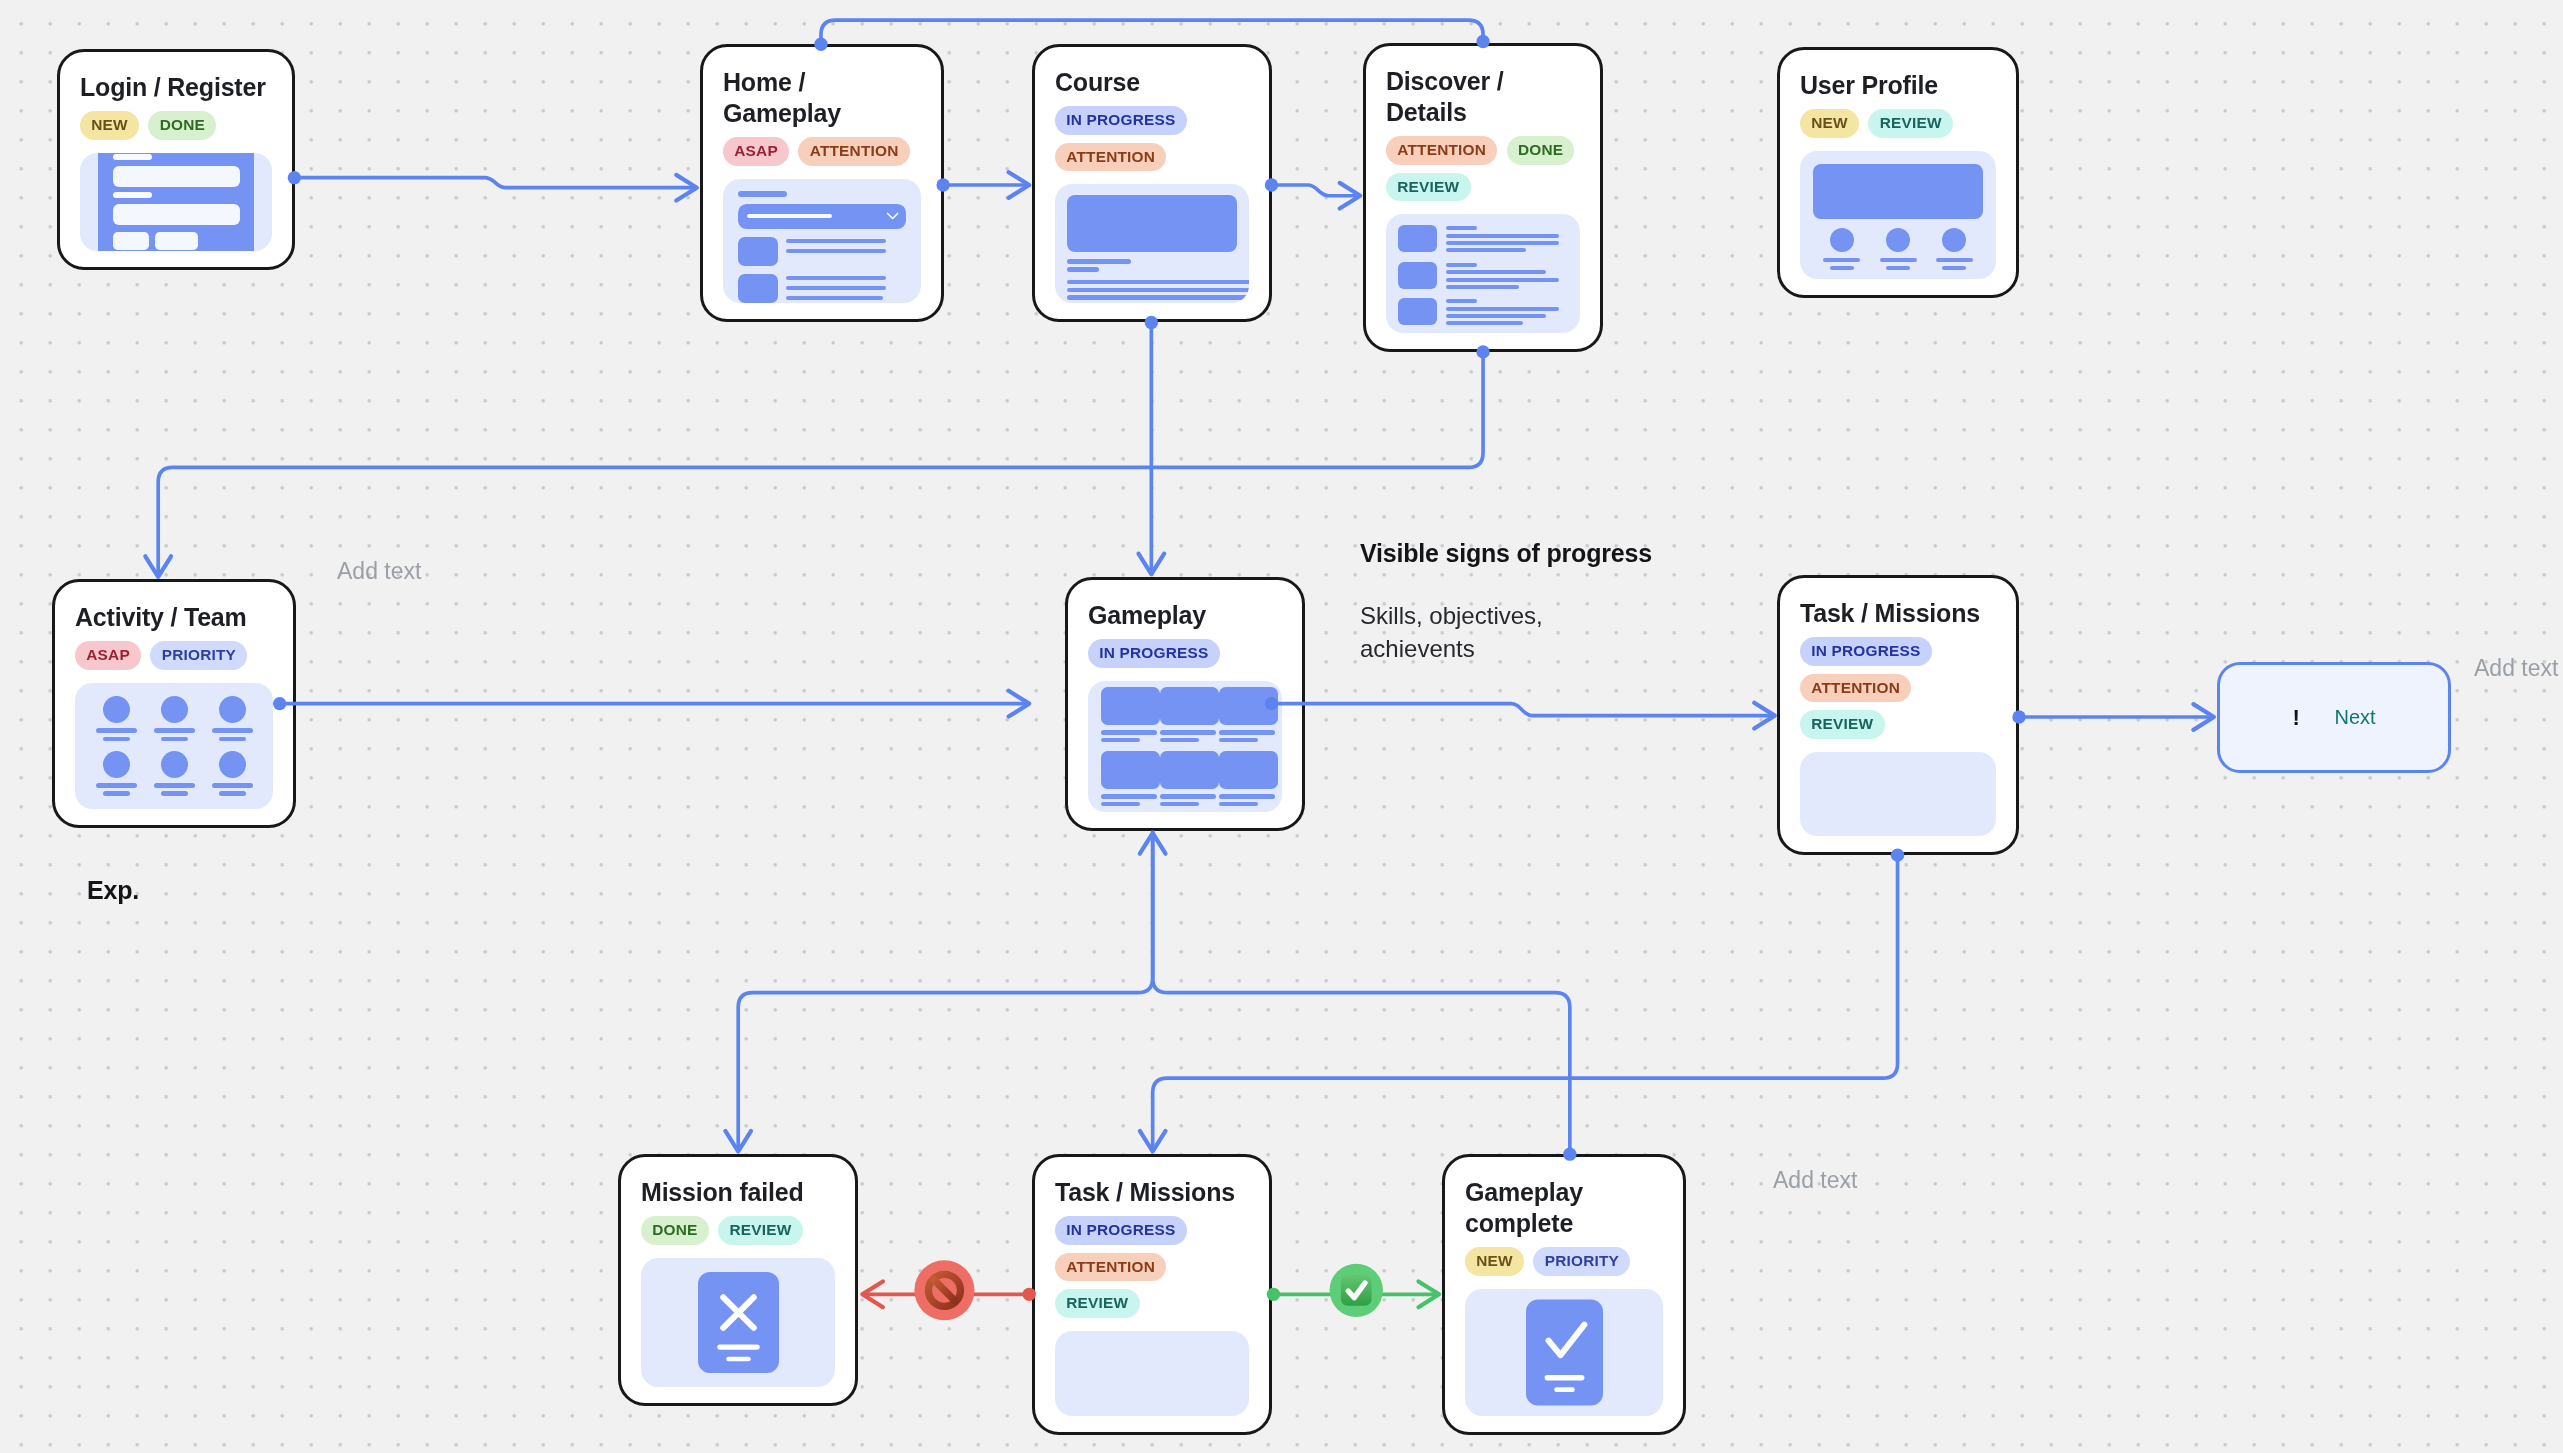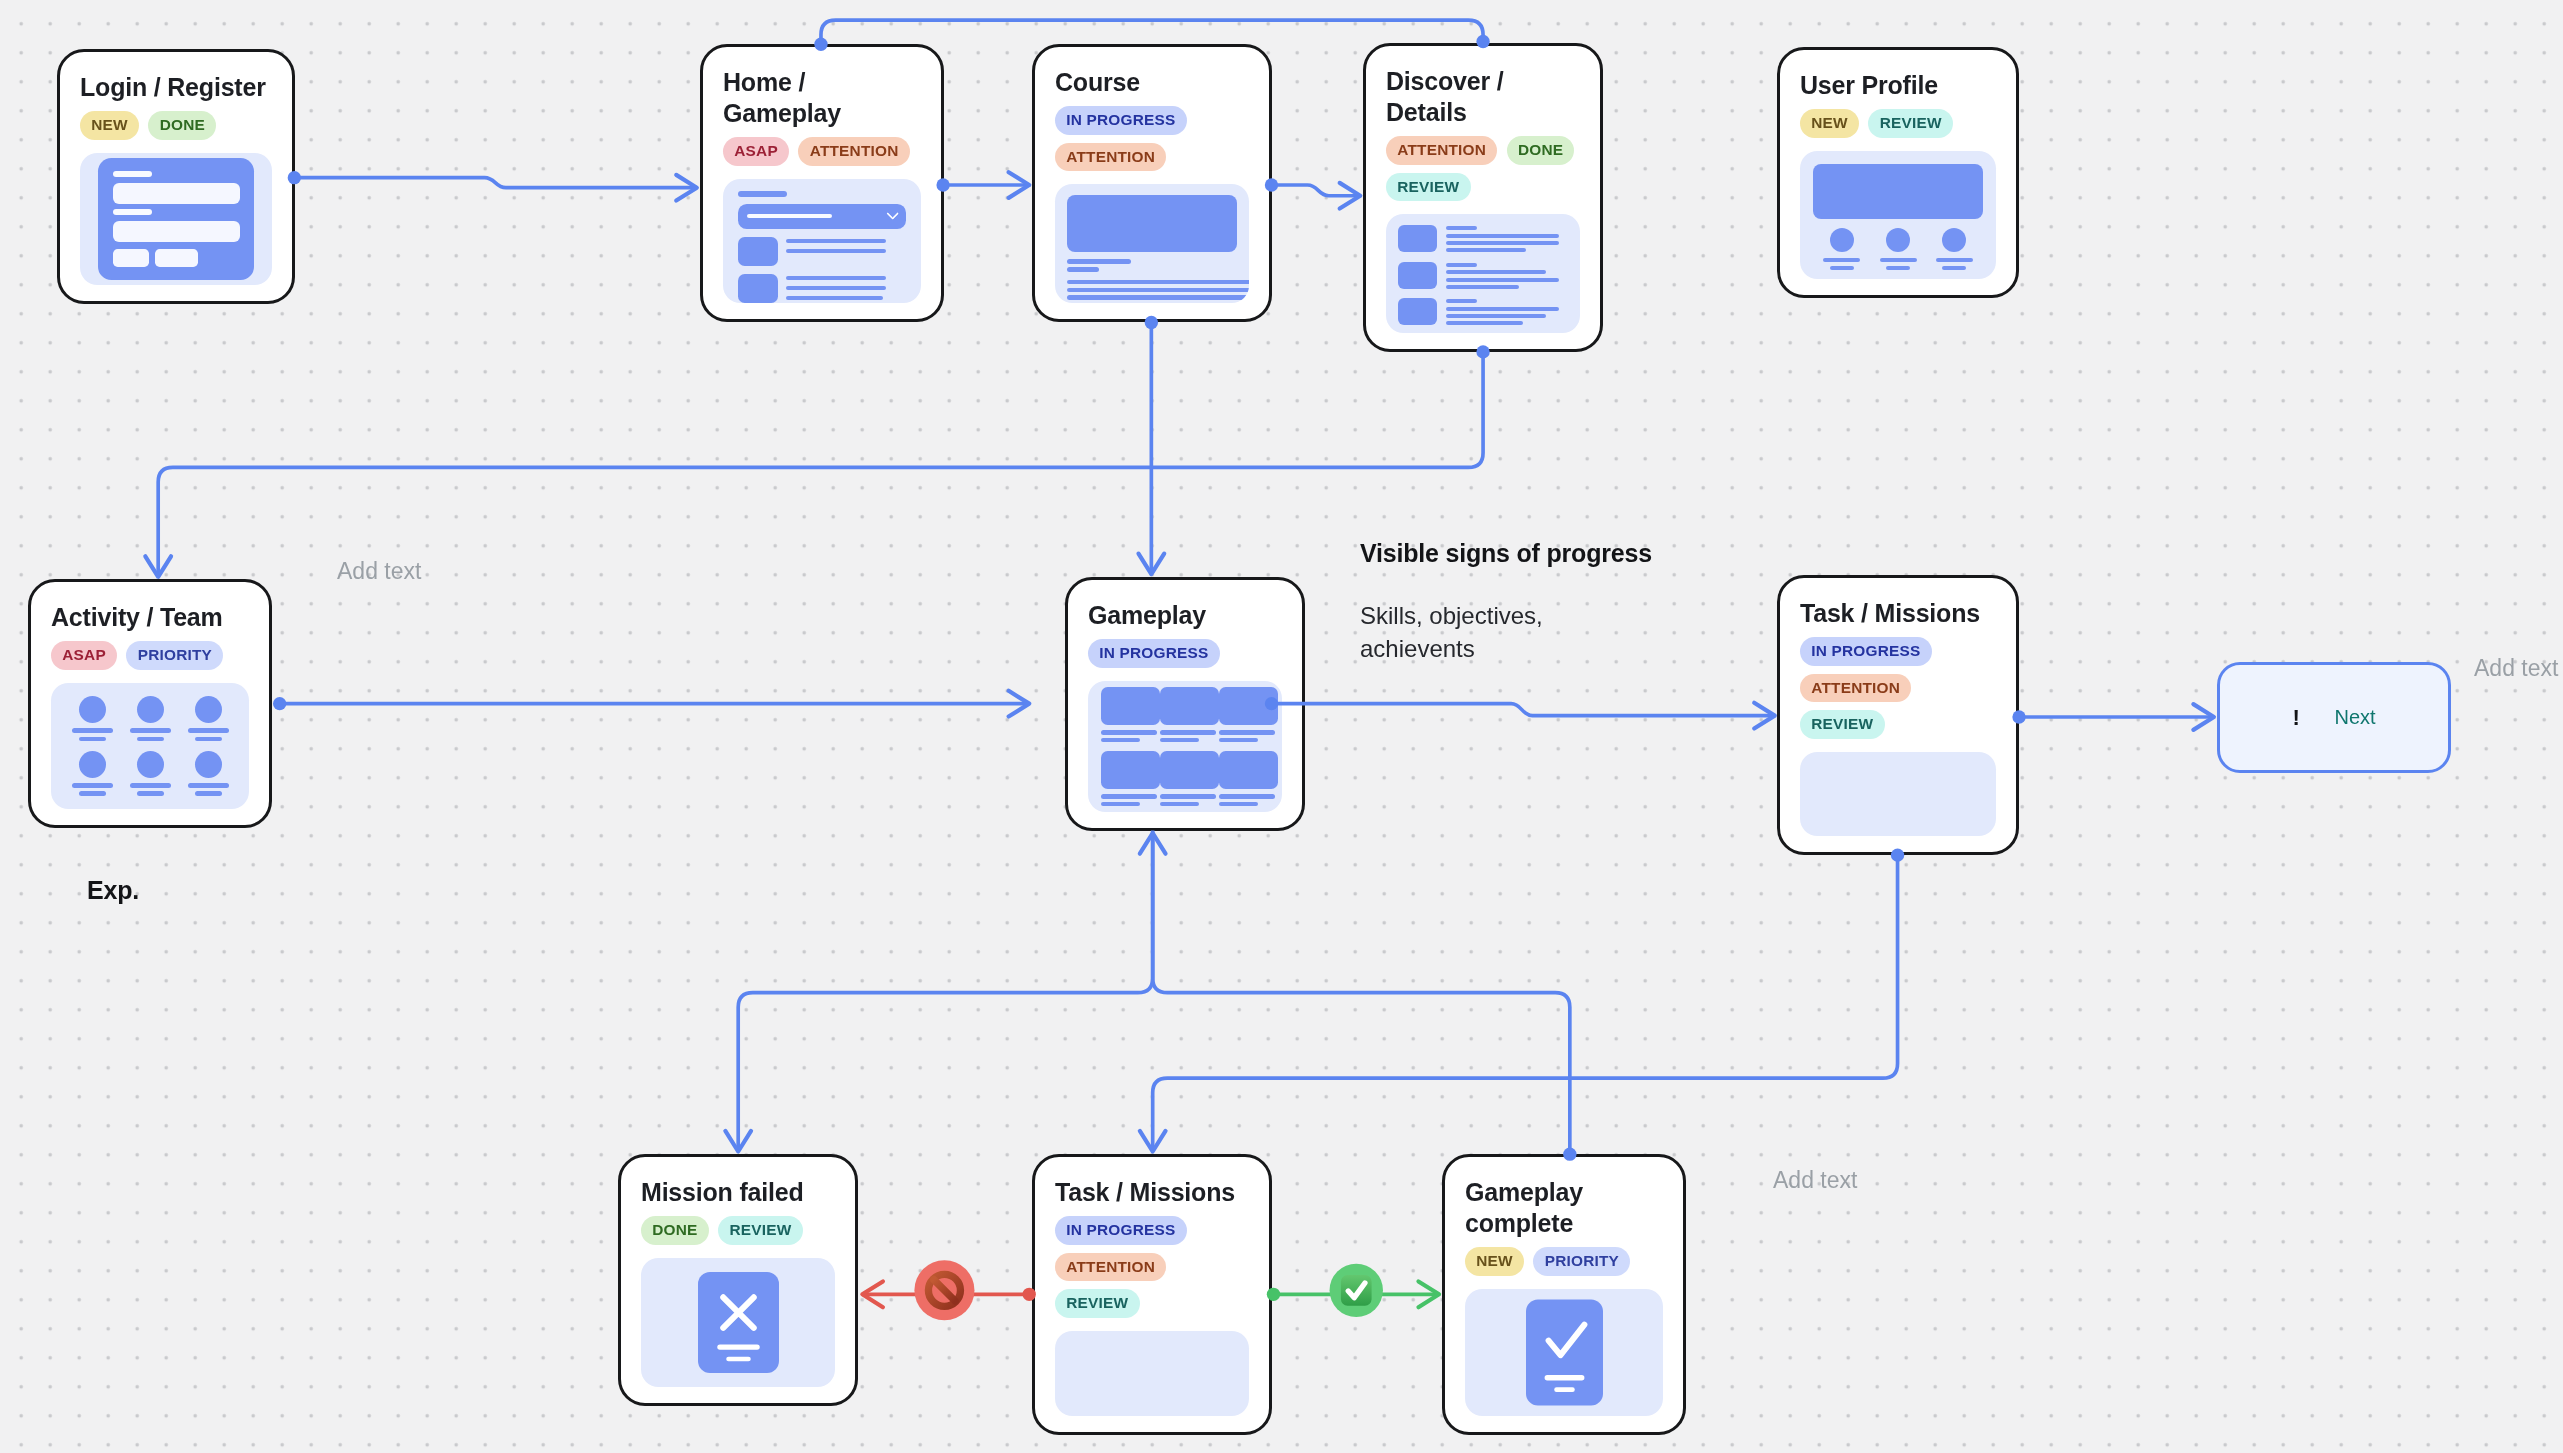--- a/index.html
+++ b/index.html
@@ -142,21 +142,21 @@
       <circle r="45" fill="#ee6e66"></circle>
       <circle r="24" fill="none" stroke="url(#no-grad)" stroke-width="11"></circle>
       <line x1="-16" y1="-16" x2="16" y2="16" stroke="url(#no-grad)" stroke-width="11" stroke-linecap="round"></line>
       </g>
       <g transform="translate(2032,1933)">
       <circle r="40" fill="#5ecd77"></circle>
       <rect x="-23" y="-23" width="46" height="46" rx="10" fill="url(#ok-grad)"></rect>
       <path d="M-12,1 L-3,11 L13,-11" stroke="#fff" stroke-width="8" fill="none" stroke-linecap="round" stroke-linejoin="round"></path>
       </g>
     </svg>
-<div class="card" style="left: 57px; top: 49px; width: 238px; height: 255px;">
+<div class="card" style="left: 57px; top: 49px; width: 238px; height: 221px;">
       <div class="card-title">Login / Register</div>
     <div class="tag-row">
         <span class="tag" style="background:#f4e5a3;color:#67511b">NEW</span>
         <span class="tag" style="background:#d7f0cd;color:#2f6b22">DONE</span>
       </div>
     <div class="panel p-form">
         <div class="wf-form">
       <i class="wl"></i>
           <i class="wb"></i>
           <i class="wl"></i>
@@ -272,21 +272,21 @@
             <i class="bl l2"></i>
           </div>
           <div class="pcol">
             <i class="pcirc shape"></i>
             <i class="bl l1"></i>
             <i class="bl l2"></i>
           </div>
         </div>
       </div>
     </div>
-    <div class="card" style="left: 28px; top: 579px; width: 244px; height: 249px;">
+    <div class="card" style="left: 52px; top: 579px; width: 244px; height: 249px;">
       <div class="card-title">Activity / Team</div>
     <div class="tag-row">
         <span class="tag" style="background:#f6c7cc;color:#9c2136">ASAP</span>
         <span class="tag" style="background:#cfdafc;color:#2f3f9f">PRIORITY</span>
       </div>
     <div class="panel p-team">
         <div class="trow">
           <div class="tcol">
             <i class="tcirc shape"></i>
             <i class="bl l1"></i>

